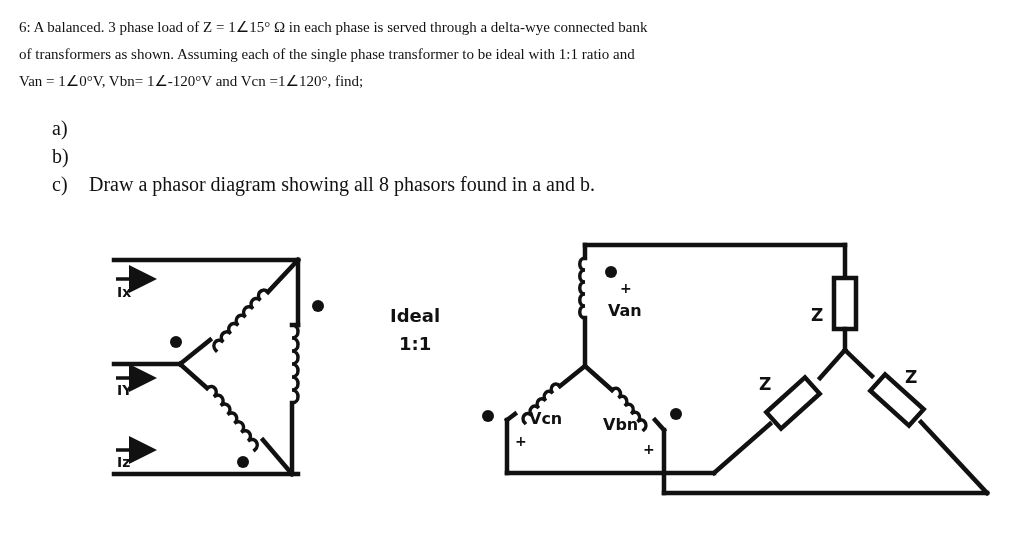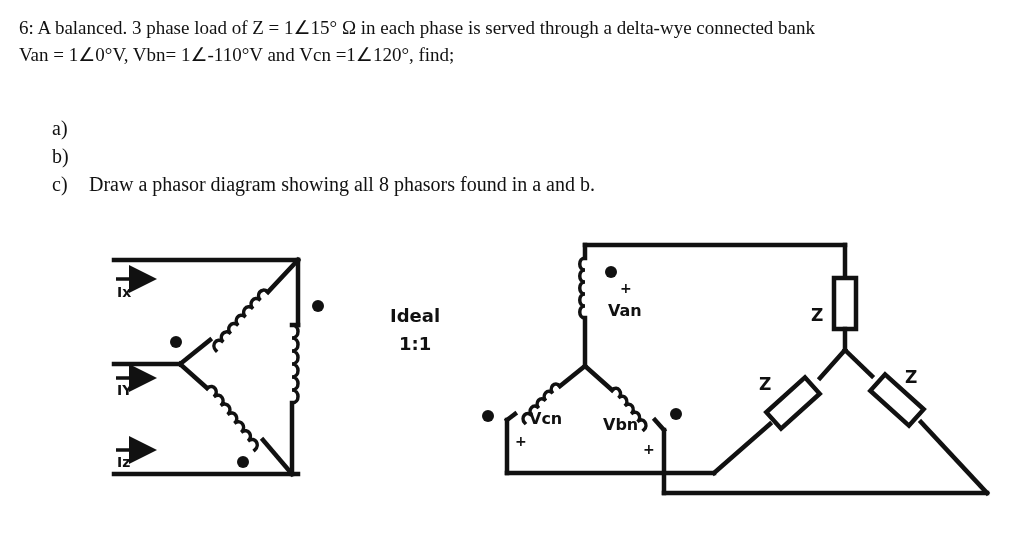--- a/index.html
+++ b/index.html
@@ -1,32 +1,33 @@
 <!DOCTYPE html>
 <html><head>
 <meta charset="utf-8">
 <style>
   html, body { margin: 0; padding: 0; background: #ffffff; }
   body { width: 1024px; height: 541px; position: relative; overflow: hidden; }
   .problem { position: absolute; left: 19px; top: 14px; width: 990px;
-    font-family: "Liberation Serif", serif; font-size: 19px; line-height: 27px; color: #111; }
+    font-family: "Liberation Serif", serif; font-size: 15px; line-height: 27px; color: #111; }
   .problem p { margin: 0; }
   .parts { position: absolute; left: 52px; top: 114px;
     font-family: "Liberation Serif", serif; font-size: 20px; line-height: 28px; color: #111; }
   .part { display: flex; }
   .part .lbl { width: 37px; }
   svg { position: absolute; left: 0; top: 0; }
   .lab { font-family: "DejaVu Sans", sans-serif; font-weight: bold; fill: #111; }
 </style>
 </head>
 <body>
 
 <div class="problem">
   <p>6: A balanced. 3 phase load of Z = 1∠15° Ω in each phase is served through a delta-wye connected bank</p>
-  <p>Van = 1∠0°V, Vbn= 1∠-110°V and Vcn =1∠120°, find;</p>
+  <p>of transformers as shown. Assuming each of the single phase transformer to be ideal with 1:1 ratio and</p>
+  <p>Van = 1∠0°V, Vbn= 1∠-120°V and Vcn =1∠120°, find;</p>
 </div>
 
 <div class="parts">
   <div class="part">
     <span class="lbl">a)</span>
   </div>
   <div class="part">
     <span class="lbl">b)</span>
   </div>
   <div class="part">

